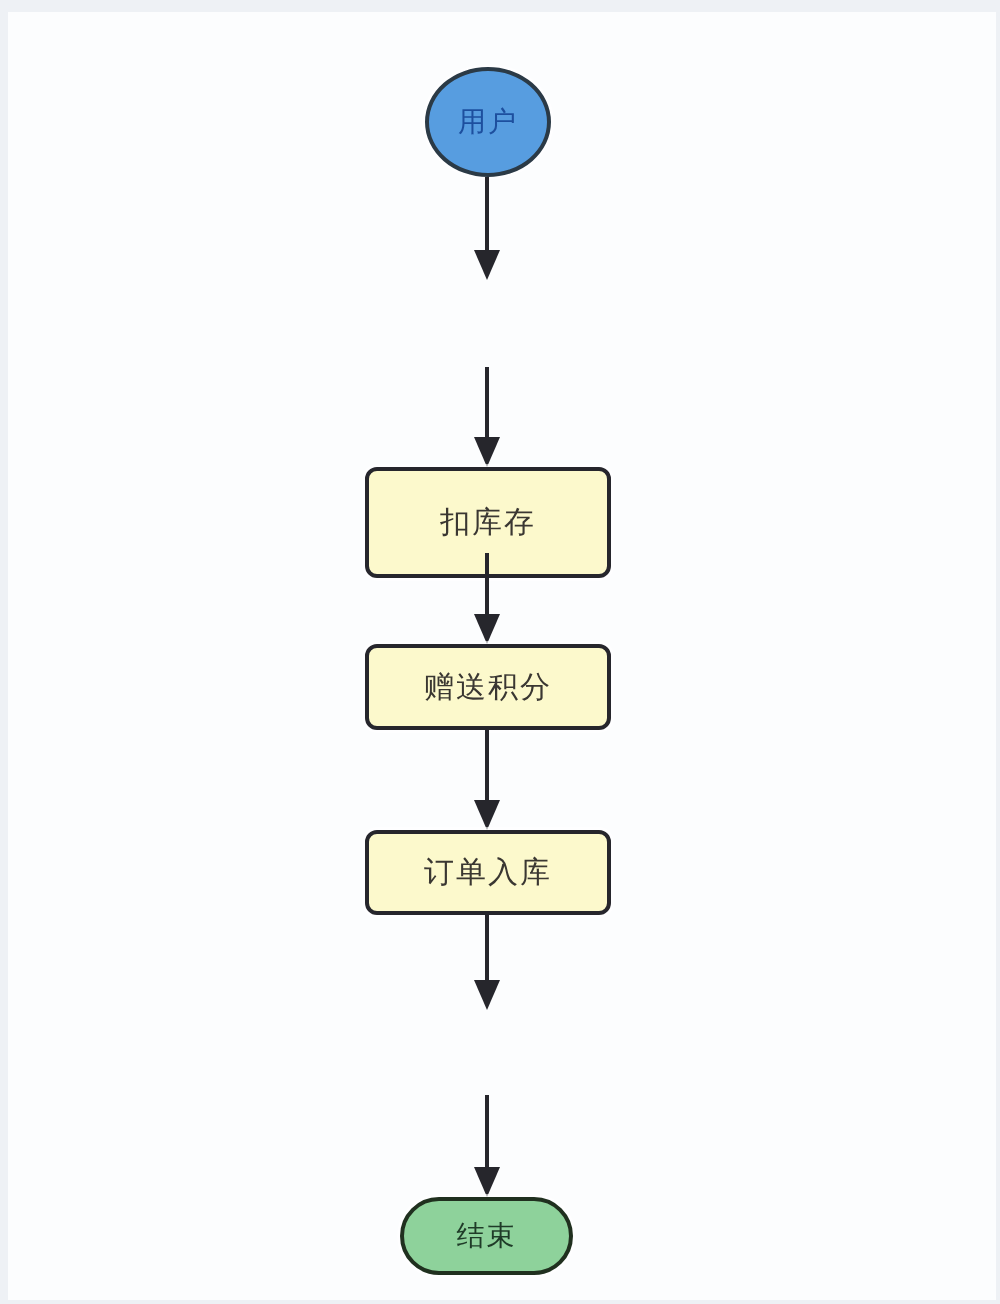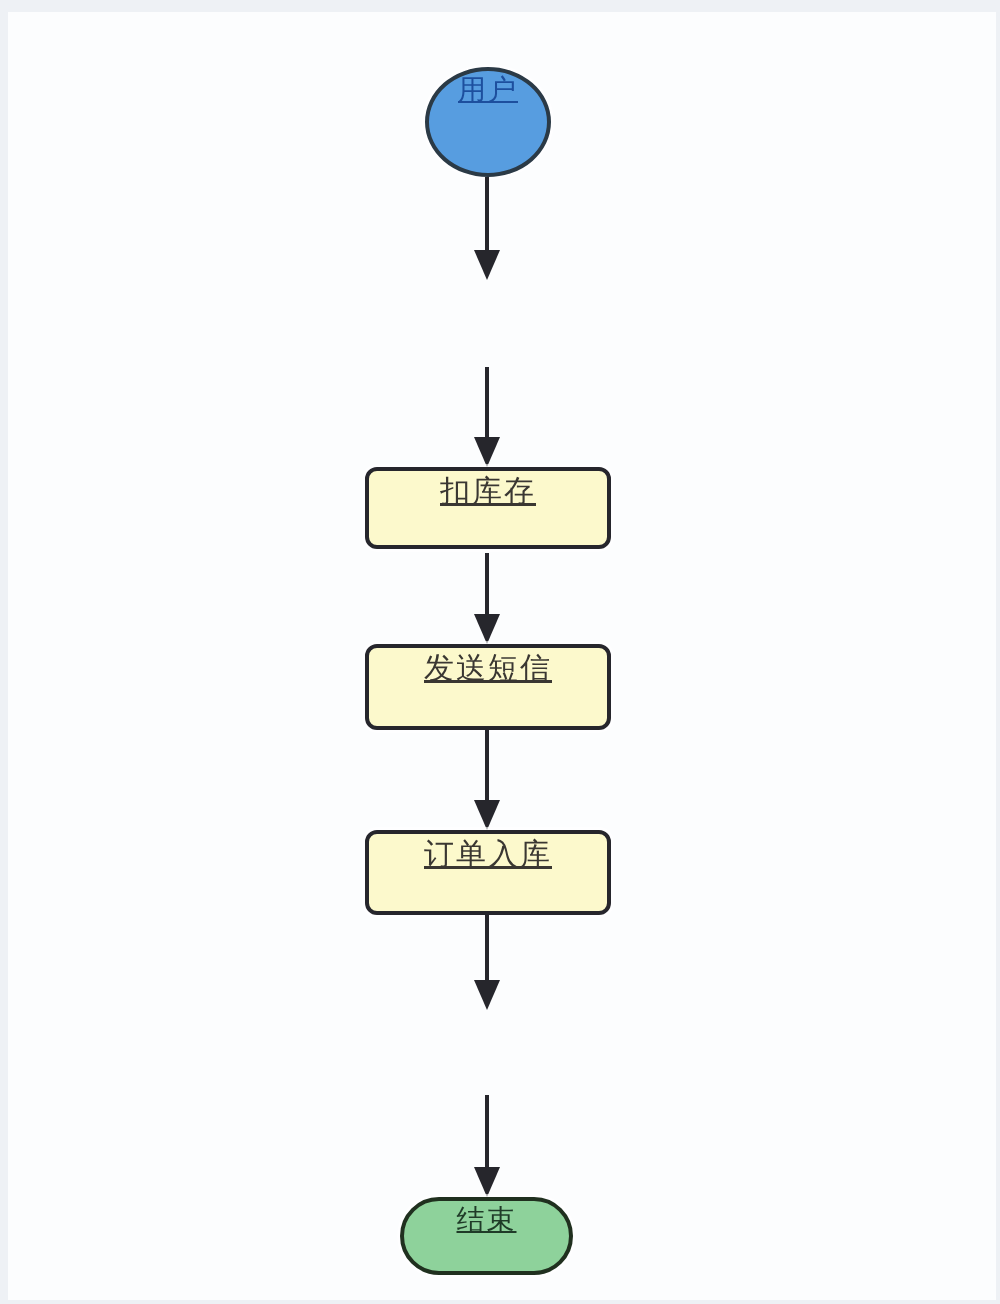--- a/index.html
+++ b/index.html
@@ -9,27 +9,26 @@
     font-family:"Liberation Sans","DejaVu Sans",sans-serif;
     position:relative;overflow:hidden;
   }
   .canvas{
     position:absolute;left:8px;top:12px;right:4px;bottom:4px;
     background:var(--canvas,#fcfdfe);
   }
   
   .node{
     position:absolute;
-    display:flex;align-items:flex-start;justify-content:center;
+    display:flex;align-items:center;justify-content:center;
     box-sizing:border-box;
     border:4px solid var(--border,#26262c);
     font-size:30px;
     letter-spacing:2px;
     box-shadow:0 0 0 3px rgba(255,255,255,.6);
-    text-decoration:underline;
   }
   .node span{white-space:nowrap;}
   .ellipse{
     border-radius:50%;
     background:var(--start_fill,#579de0);
     color:var(--start_text,#1d4f9e);
     border-color:var(--start_border,#2b3a46);
     font-size:28px;
   }
   .process{
@@ -40,21 +39,21 @@
   .terminal{
     border-radius:40px;
     background:var(--end_fill,#8ed29b);
     color:var(--end_text,#1f3b28);
     border-color:var(--end_border,#20301f);
     font-size:28px;
   }
   
   .n-user    {left:417px;top:55px;  width:126px;height:110px;}
   .n-order   {left:357px;top:268px; width:246px;height:87px;}
-  .n-stock   {left:357px;top:455px; width:246px;height:82px;}
+  .n-stock   {left:357px;top:455px; width:246px;height:111px;}
   .n-storage {left:357px;top:632px; width:246px;height:86px;}
   .n-points  {left:357px;top:818px; width:246px;height:85px;}
   .n-sms     {left:357px;top:998px; width:246px;height:85px;}
   .n-end     {left:392px;top:1185px;width:173px;height:78px;}
   
   .arrow{
     position:absolute;left:466px;width:26px;
     display:flex;flex-direction:column;align-items:center;
   }
   .arrow .shaft{width:4px;flex:1;background:var(--arrow,#26262c);}
@@ -94,21 +93,21 @@
   <div class="node process n-stock">
     <span>扣库存</span>
   </div>
 
   <div class="arrow a3">
     <div class="shaft"></div>
     <div class="head"></div>
   </div>
 
   <div class="node process n-storage">
-    <span>发送短信</span>
+    <span>赠送积分</span>
   </div>
 
   <div class="arrow a4">
     <div class="shaft"></div>
     <div class="head"></div>
   </div>
 
   <div class="node process n-points">
     <span>订单入库</span>
   </div>

